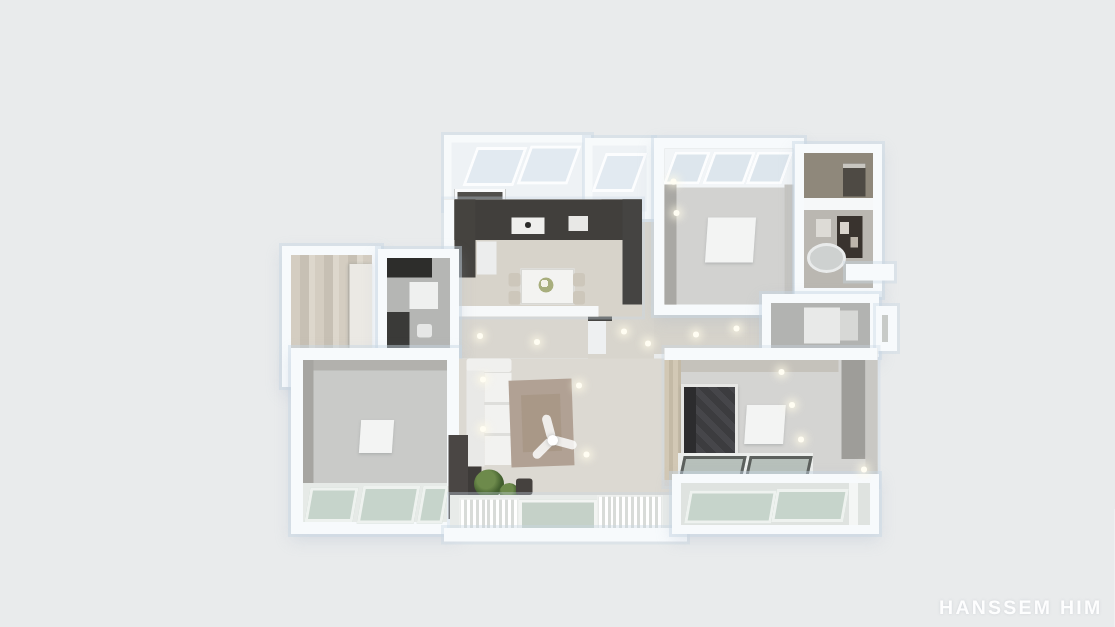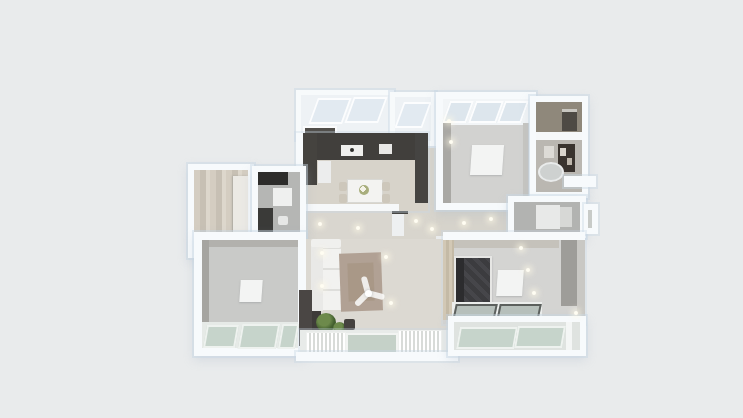--- a/index.html
+++ b/index.html
@@ -322,13 +322,14 @@
     <div id="l9" class="light"></div>
     <div id="l10" class="light"></div>
     <div id="l11" class="light"></div>
     <div id="l12" class="light"></div>
     <div id="l13" class="light"></div>
     <div id="l14" class="light"></div>
     <div id="l15" class="light"></div>
     <div id="l16" class="light"></div>
   </div>
 
+  <div id="watermark">HANSSEM HIM</div>
 </div>
 
 </body></html>

